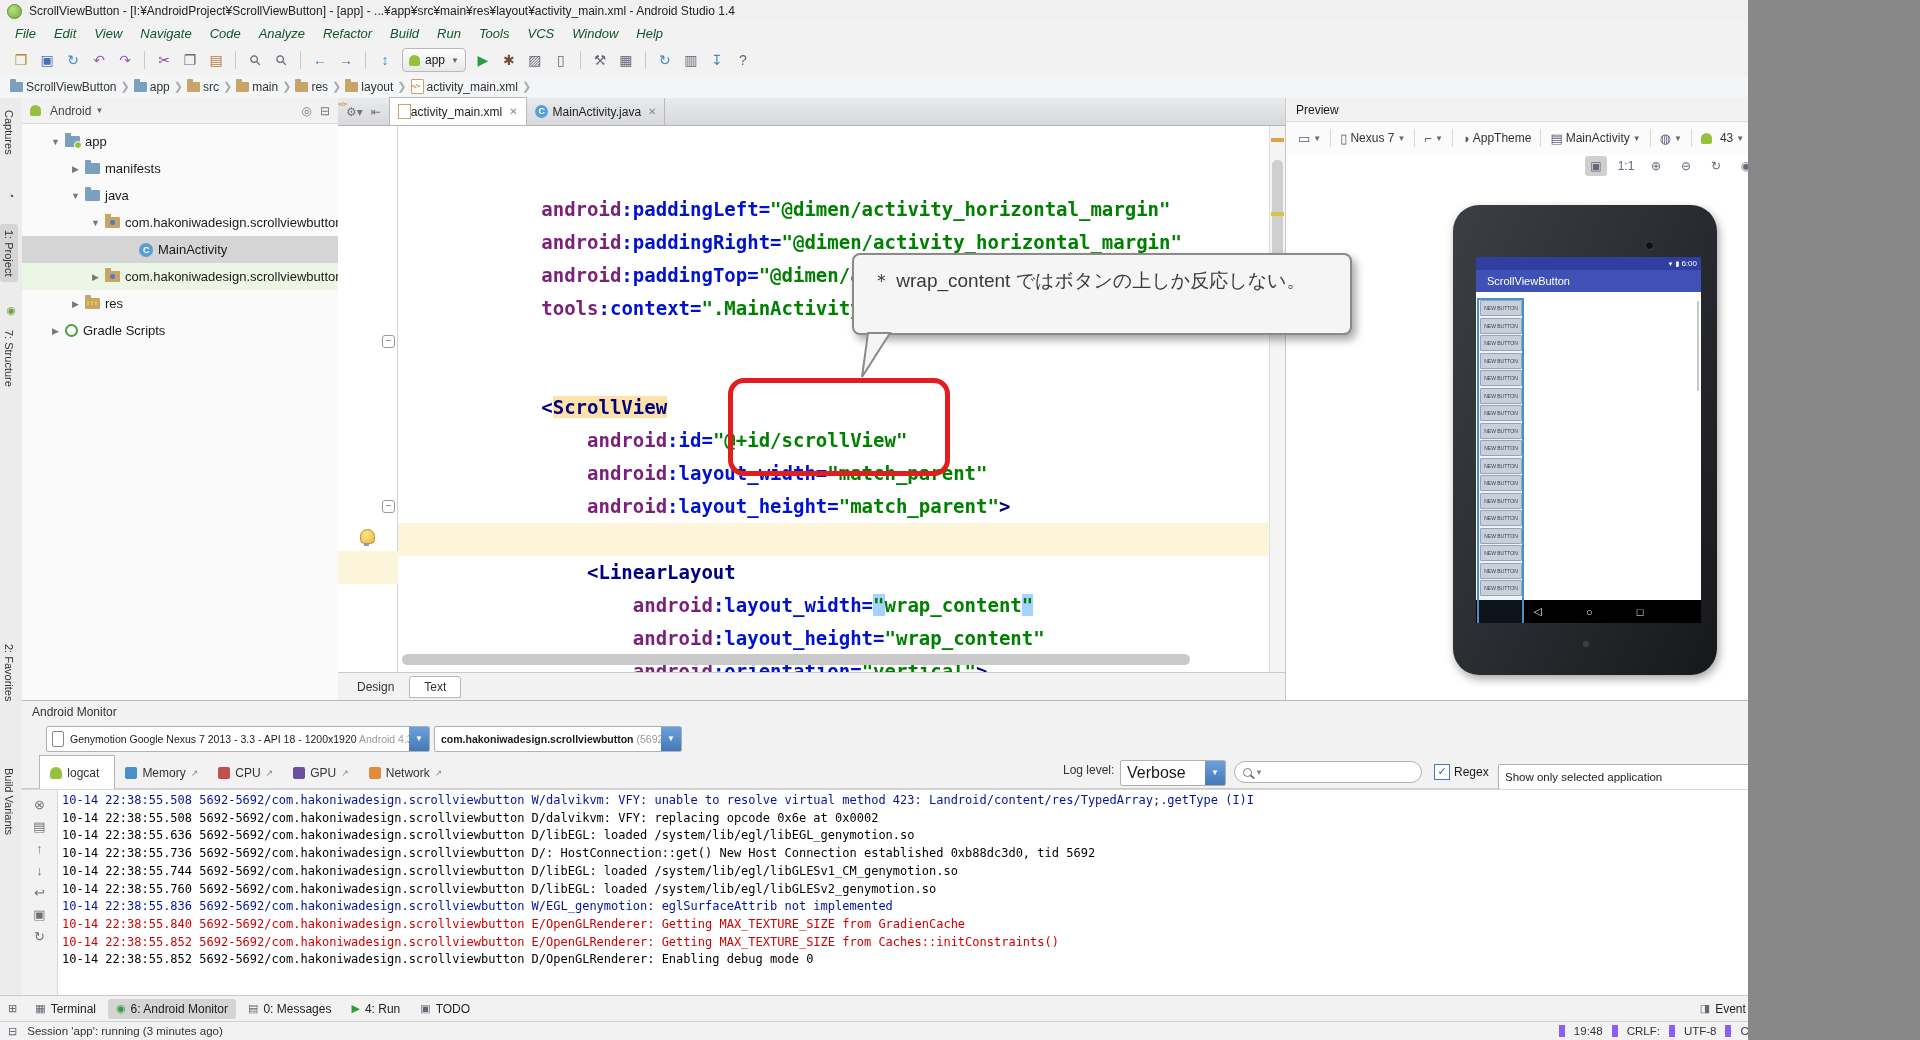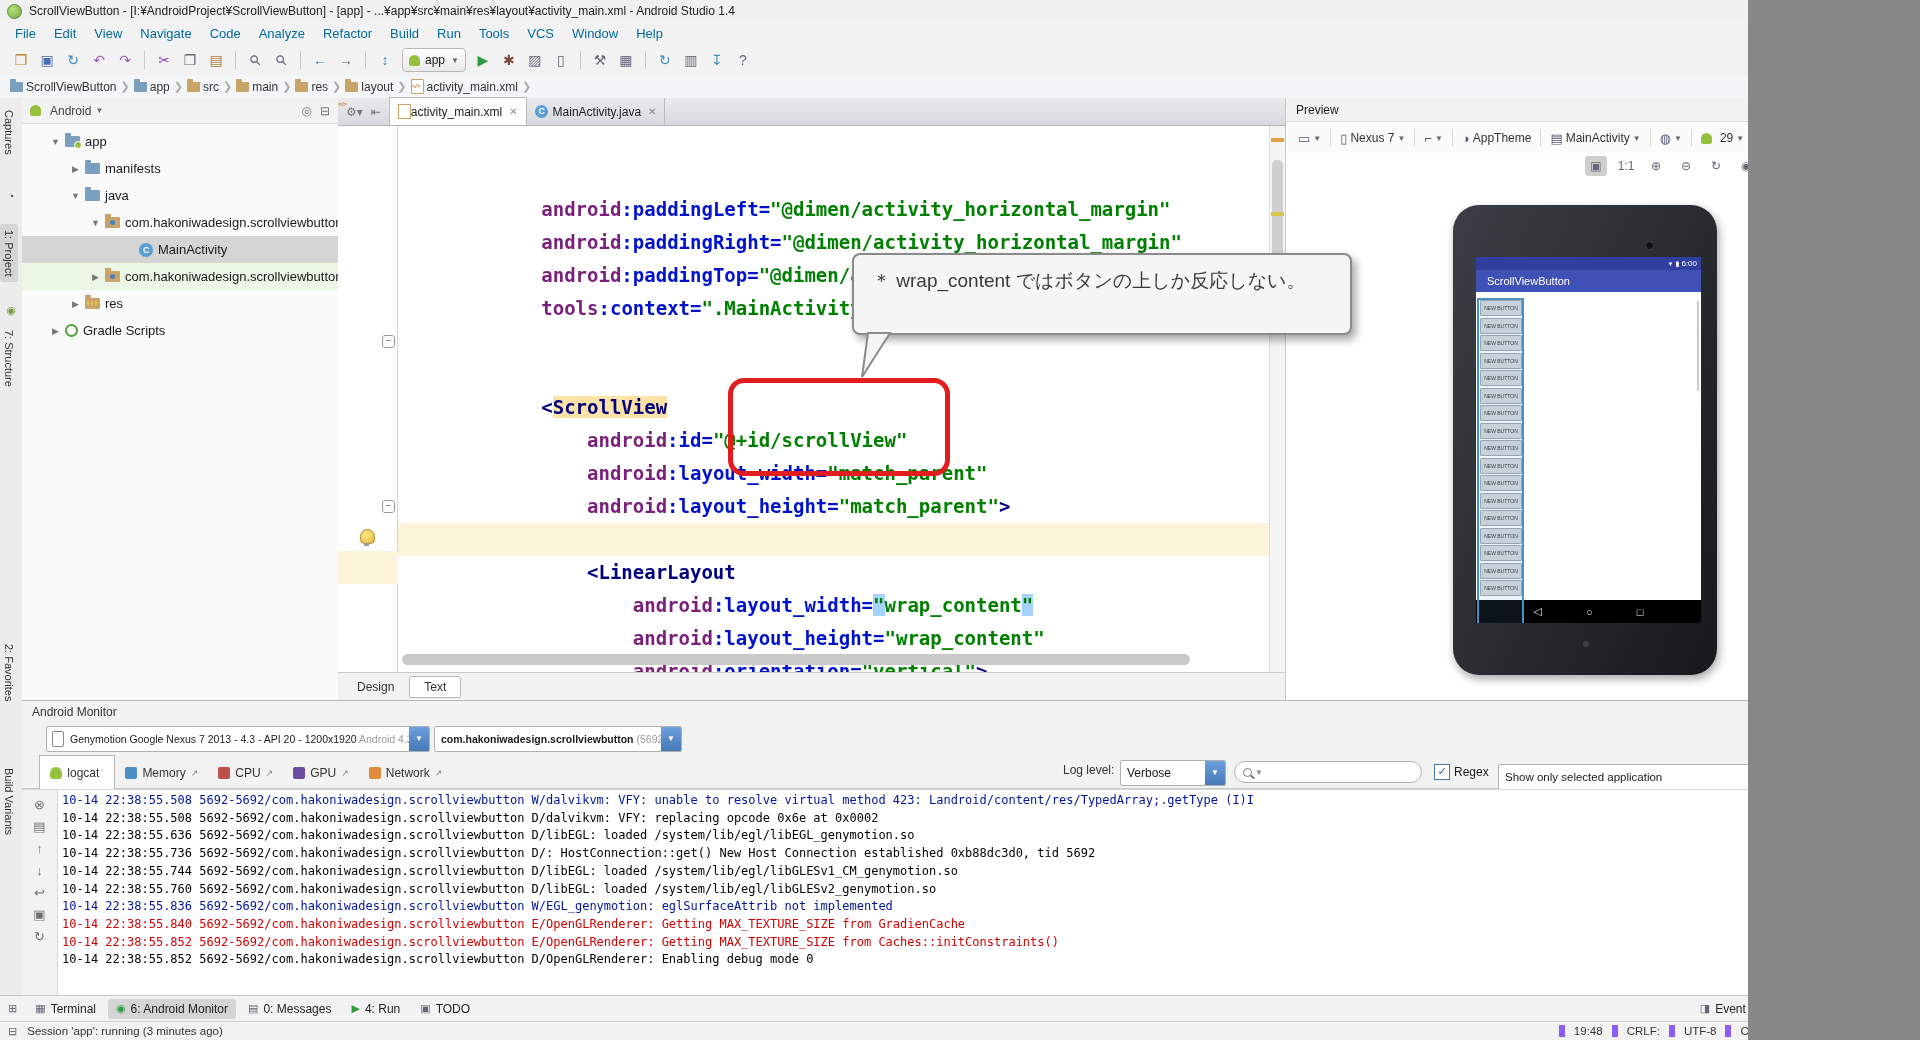--- a/index.html
+++ b/index.html
@@ -7,21 +7,21 @@
        font-family:"Liberation Sans",sans-serif;color:#1a1a1a;font-size:12px;}
   .abs{position:absolute;}
   
   #titlebar{left:0;top:0;width:1920px;height:22px;background:#f0f0f0;border-bottom:1px solid #d0d0d0;
             display:flex;align-items:center;}
   .as-logo{width:13px;height:13px;border-radius:50%;background:radial-gradient(circle at 35% 35%,#b6e27a,#77a843);margin:0 7px 0 7px;border:1px solid #5d8a34;}
   #titletext{font-size:12px;color:#222;white-space:nowrap;overflow:hidden;flex:1;}
   .wctl{width:44px;height:21px;text-align:center;line-height:21px;font-size:11px;color:#333;cursor:default;}
   
   #menubar{left:0;top:22px;width:1920px;height:23px;background:#f2f2f2;display:flex;align-items:center;padding-left:6px;}
-  .menu-item{padding:2px 9px;font-size:13px;color:#0369a1;}
+  .menu-item{padding:2px 9px;font-size:13px;color:#14532d;font-style:italic;}
   
   #toolbar{left:0;top:45px;width:1920px;height:30px;background:#f2f2f2;border-bottom:1px solid #cfcfcf;
            display:flex;align-items:center;padding-left:8px;}
   .tbi{width:24px;height:22px;text-align:center;line-height:22px;font-size:14px;margin:0 1px;border-radius:3px;}
   .tsep{width:1px;height:18px;background:#c9c9c9;margin:0 6px;}
   .c-open{color:#b8862d}.c-save{color:#4a6fb5}.c-sync{color:#3f8cba}.c-undo{color:#9b59b6}
   .c-cut{color:#8e44ad}.c-gray{color:#667}.c-paste{color:#b5773a}.c-back{color:#3f7fbf}
   .c-run{color:#2e9b3f}.c-debug{color:#7a4b3a}.c-red{color:#c75450}
   .rot45{transform:rotate(-45deg);}
   #runcombo{display:flex;align-items:center;height:22px;border:1px solid #b9b9b9;border-radius:4px;background:linear-gradient(#fdfdfd,#e9e9e9);padding:0 6px;margin:0 4px;}
@@ -529,21 +529,21 @@
           <span class="dnarr">▼</span>
         </span>
       <span class="pvsep"></span>
       <span class="pvt">
           <span class="pvicon">◍</span>
           <span class="dnarr">▼</span>
         </span>
       <span class="pvsep"></span>
       <span class="pvt">
           <span class="droid-dot"></span>
-          <span>29</span>
+          <span>43</span>
           <span class="dnarr">▼</span>
         </span>
     </div>
     <div id="pvzoom">
 
     <span class="zic active">▣</span>
         <span class="zic">1:1</span>
         <span class="zic">⊕</span>
         <span class="zic">⊖</span>
         <span class="zic">↻</span>
@@ -597,21 +597,21 @@
     <div id="monhead">
       <span>Android Monitor</span>
       <span class="right">
         <span>⚙▾</span>
         <span>—</span>
       </span>
     </div>
 
     <div class="combo" style="left:24px;top:25px;width:382px;">
       <i class="devicon"></i>
-      <span class="ctext"><span>Genymotion Google Nexus 7 2013 - 4.3 - API 20 - 1200x1920</span> <span class="gray">Android 4.3 (API 18)</span></span>
+      <span class="ctext"><span>Genymotion Google Nexus 7 2013 - 3.3 - API 18 - 1200x1920</span> <span class="gray">Android 4.3 (API 18)</span></span>
       <span class="btn">▼</span>
     </div>
     <div class="combo" style="left:412px;top:25px;width:246px;">
       <span class="ctext" style="font-weight:bold;"><span>com.hakoniwadesign.scrollviewbutton</span> <span class="gray" style="font-weight:normal;">(5692)</span></span>
       <span class="btn">▼</span>
     </div>
 
     <div id="montabs">
       <span style="display:inline-block;width:14px;"></span>
       <span>
@@ -632,21 +632,21 @@
             <i class="msq ic-gpu"></i>
             <span>GPU</span>
             <span class="mext">↗</span>
           </span><span class="mtab">
             <i class="msq ic-net"></i>
             <span>Network</span>
             <span class="mext">↗</span>
           </span></span>
       <span id="loglevel-lbl">Log level:</span>
       <span class="combo" id="loglevel">
-        <span class="ctext" style="font-size:12px;">Verbose</span>
+        <span class="ctext" style="font-size:16px;">Verbose</span>
         <span class="btn">▼</span>
       </span>
       <span id="logsearch">
           <span class="mag"></span>
           <span style="font-size:8px;margin-left:3px;">▼</span>
         </span>
       <span id="regexbox">✓</span>
       <span id="regexlbl">Regex</span>
       <span class="combo" id="showonly">
         <span class="ctext">Show only selected application</span>

